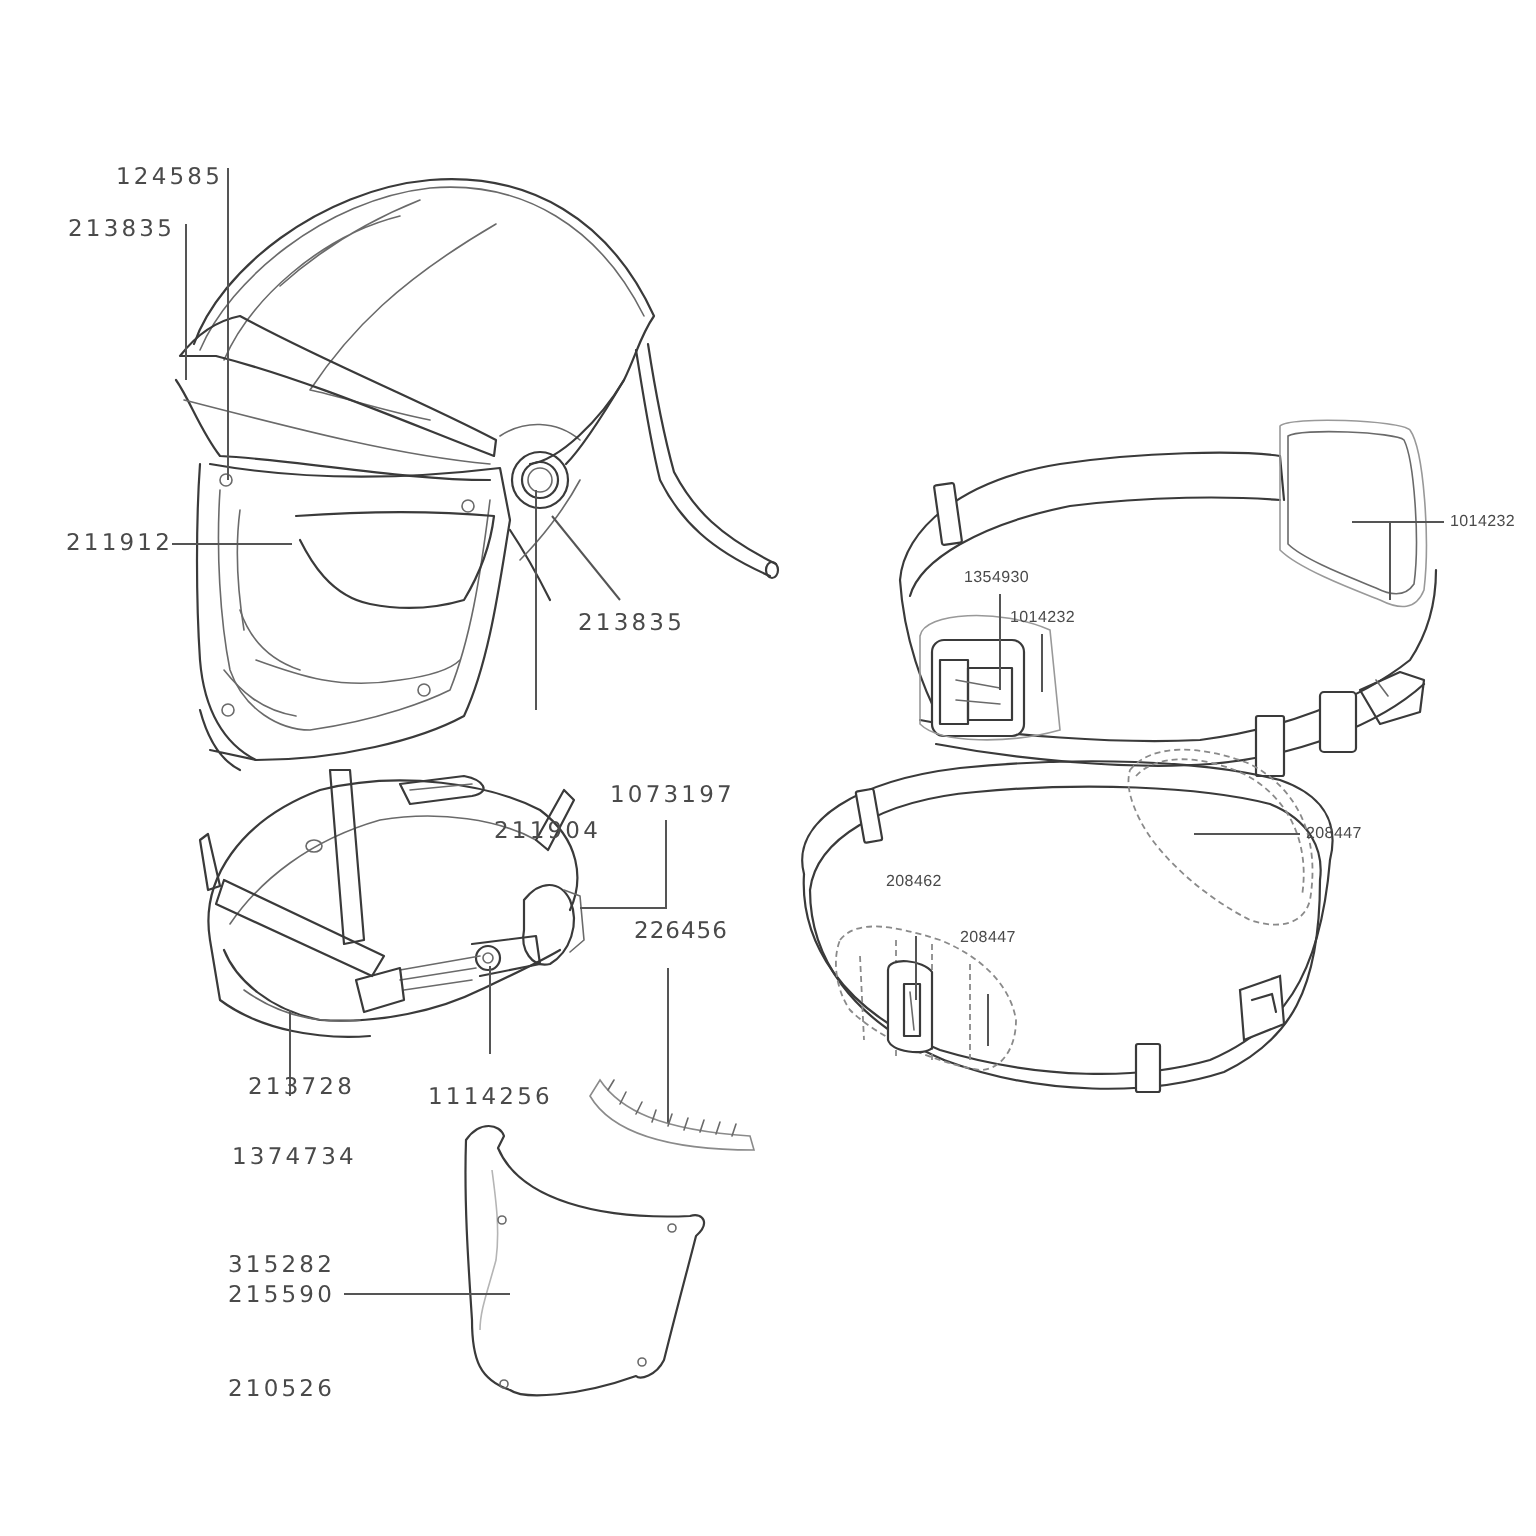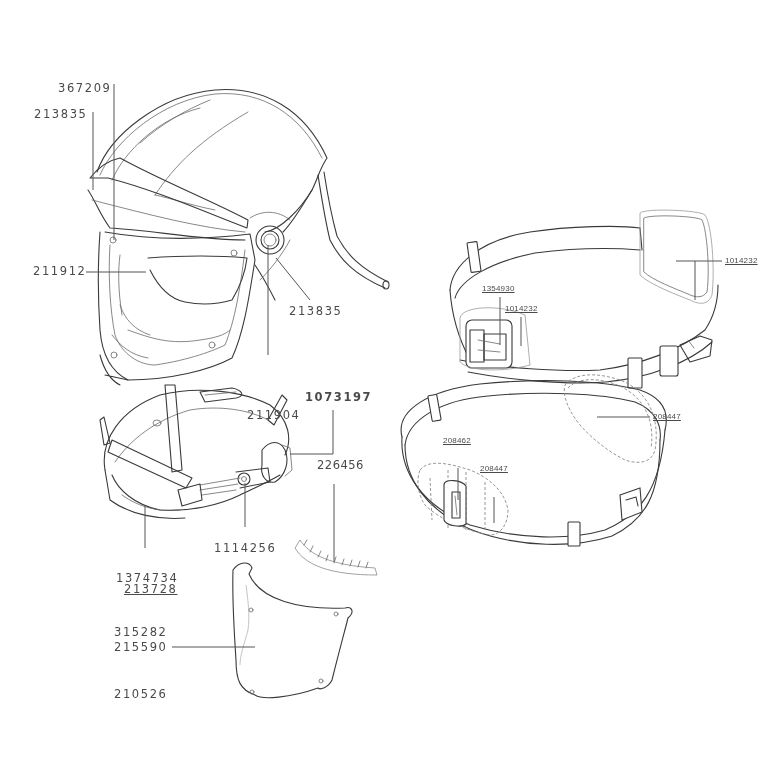--- a/index.html
+++ b/index.html
@@ -1,19 +1,19 @@
 <!DOCTYPE html>
 <html><head>
   <meta charset="utf-8">
   <style>
     html, body { margin:0; padding:0; background:#ffffff; }
     body { width:768px; height:768px; position:relative; overflow:hidden; font-family:"DejaVu Sans", sans-serif; }
     #canvas { position:absolute; left:0; top:0; width:768px; height:768px; }
     .lbl { position:absolute; color:#4a4a4a; font-size:11.5px; letter-spacing:1.6px; white-space:nowrap; line-height:1; font-family:"DejaVu Sans", sans-serif; }
-    .lbl-sm { position:absolute; color:#4a4a4a; font-size:8px; letter-spacing:0.2px; white-space:nowrap; line-height:1; font-family:"Liberation Sans", sans-serif;text-decoration:underline; }
+    .lbl-sm { position:absolute; color:#4a4a4a; font-size:8px; letter-spacing:0.2px; white-space:nowrap; line-height:1; font-family:"Liberation Sans", sans-serif; }
     svg .d { fill:none; stroke:#3a3a3a; stroke-width:1.1; stroke-linecap:round; stroke-linejoin:round; }
     svg .t { fill:none; stroke:#6a6a6a; stroke-width:0.8; stroke-linecap:round; stroke-linejoin:round; }
     svg .g { fill:none; stroke:#b5b5b5; stroke-width:0.8; }
     svg .dash { fill:none; stroke:#8a8a8a; stroke-width:0.9; stroke-dasharray:3 2; }
     svg .ld { fill:none; stroke:#555; stroke-width:1; }
     svg .f { fill:#fff; stroke:#3a3a3a; stroke-width:1.1; }
   </style>
 </head>
 <body>
 
@@ -166,29 +166,29 @@
       <rect class="f" x="568" y="522" width="12" height="24" rx="1"></rect>
     </g>
     <g>
       <line class="ld" x1="597" y1="417" x2="650" y2="417"></line>
       <line class="ld" x1="458" y1="468" x2="458" y2="500"></line>
       <line class="ld" x1="494" y1="497" x2="494" y2="523"></line>
     </g>
   </svg>
 
   
-  <span class="lbl" style="left:58px;top:83px;">367209</span>
+  <span class="lbl" style="left:58px;top:83px;">124585</span>
   <span class="lbl" style="left:34px;top:109px;">213835</span>
   <span class="lbl" style="left:33px;top:266px;">211912</span>
   <span class="lbl" style="left:289px;top:306px;">213835</span>
   <span class="lbl" style="left:247px;top:362px;margin-top:48px;">211904</span>
-  <span class="lbl" style="left:305px;top:392px;font-weight:bold;">1073197</span>
+  <span class="lbl" style="left:305px;top:392px;">1073197</span>
   <span class="lbl" style="left:317px;top:460px;letter-spacing:0.5px;">226456</span>
   <span class="lbl" style="left:214px;top:543px;">1114256</span>
-  <span class="lbl" style="left:124px;top:584px;text-decoration:underline;">213728</span>
+  <span class="lbl" style="left:124px;top:538px;">213728</span>
   <span class="lbl" style="left:116px;top:573px;">1374734</span>
   <span class="lbl" style="left:114px;top:627px;">315282</span>
   <span class="lbl" style="left:114px;top:642px;">215590</span>
   <span class="lbl" style="left:114px;top:657px;margin-top:32px;">210526</span>
 
   <span class="lbl-sm" style="left:725px;top:257px;">1014232</span>
   <span class="lbl-sm" style="left:482px;top:285px;">1354930</span>
   <span class="lbl-sm" style="left:505px;top:305px;">1014232</span>
   <span class="lbl-sm" style="left:653px;top:413px;">208447</span>
   <span class="lbl-sm" style="left:443px;top:437px;">208462</span>

